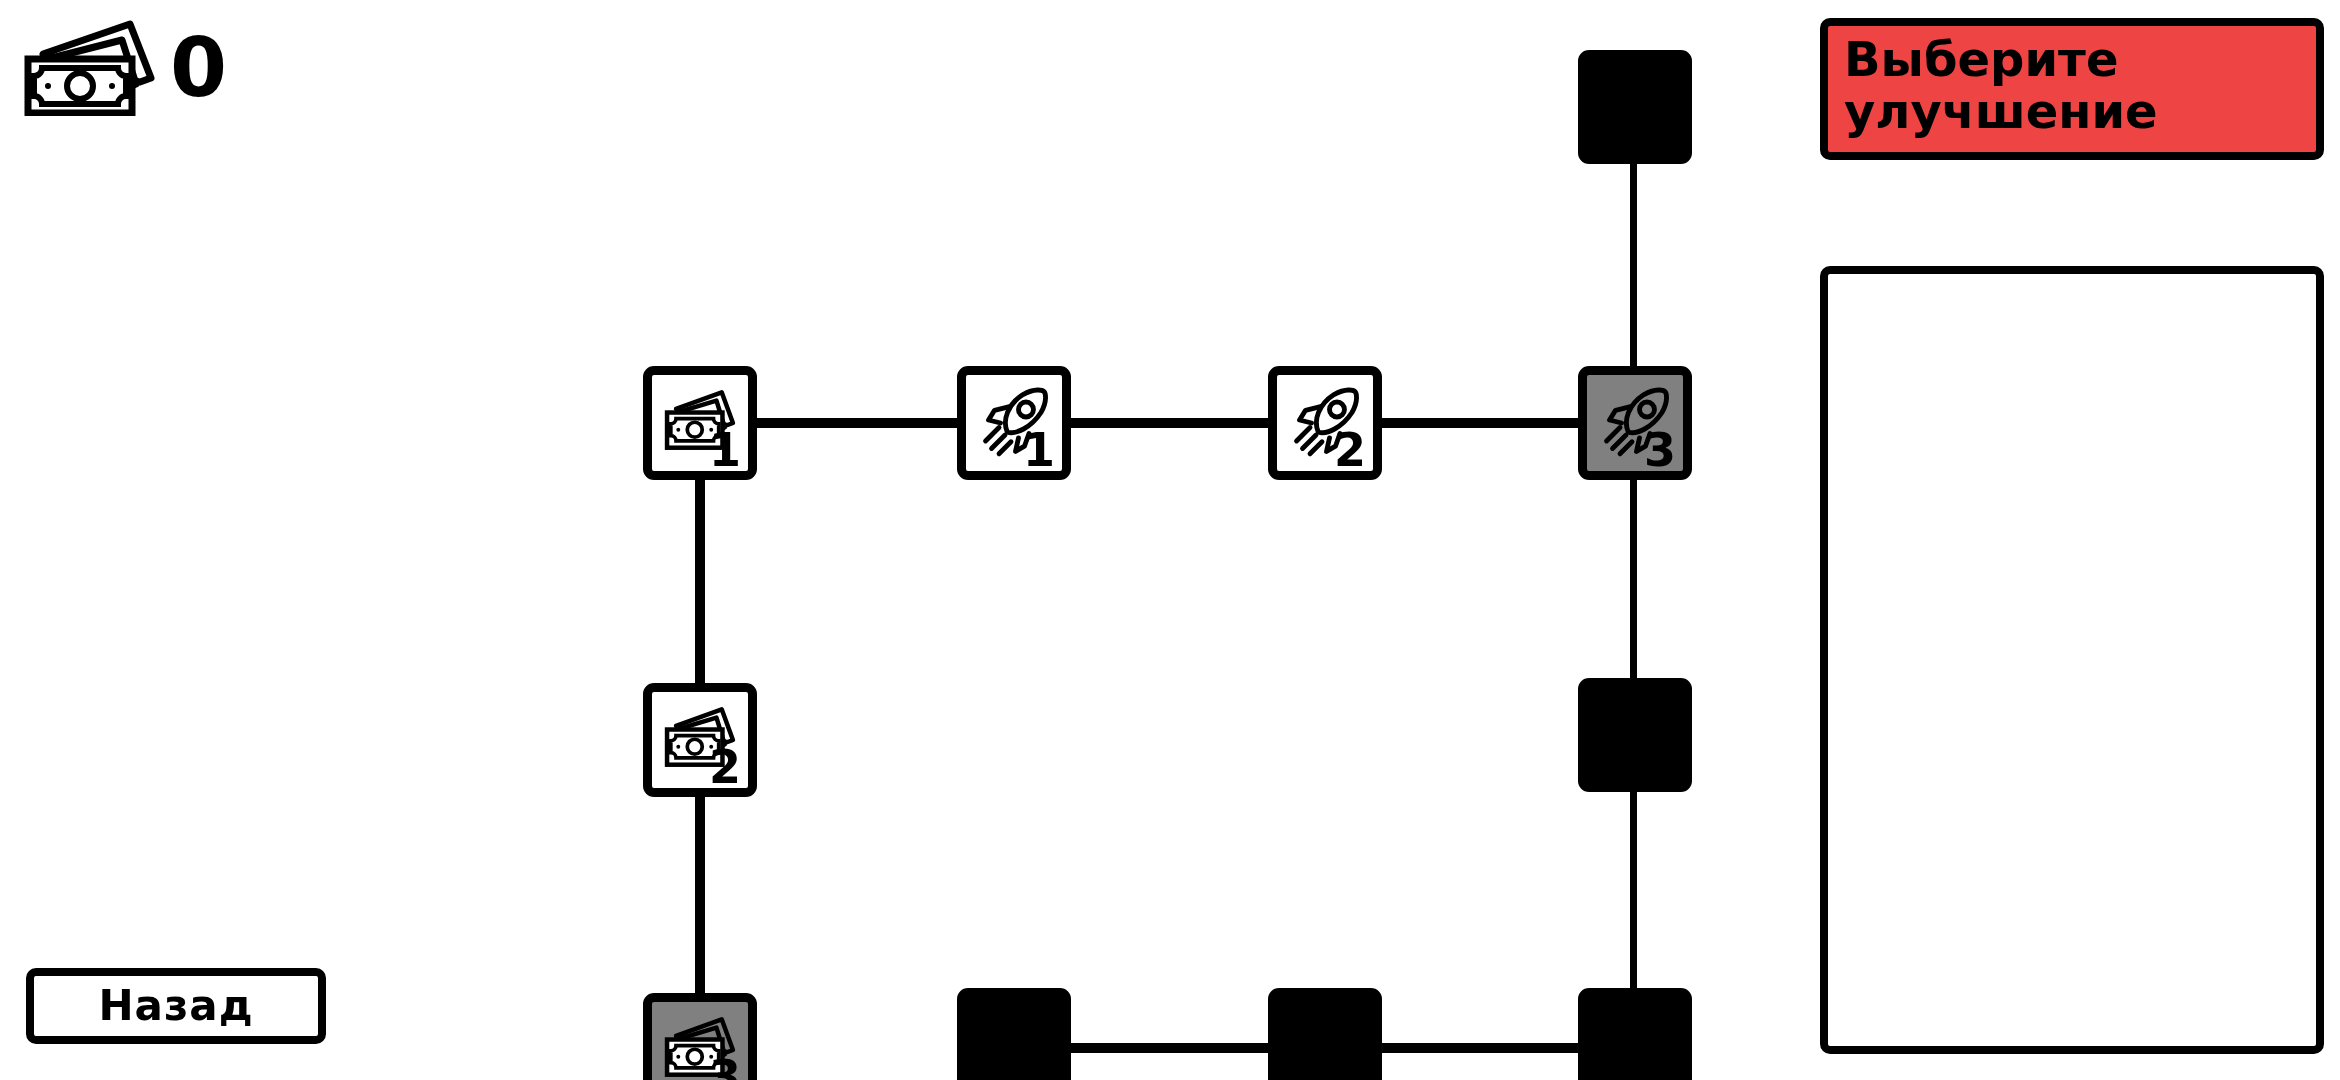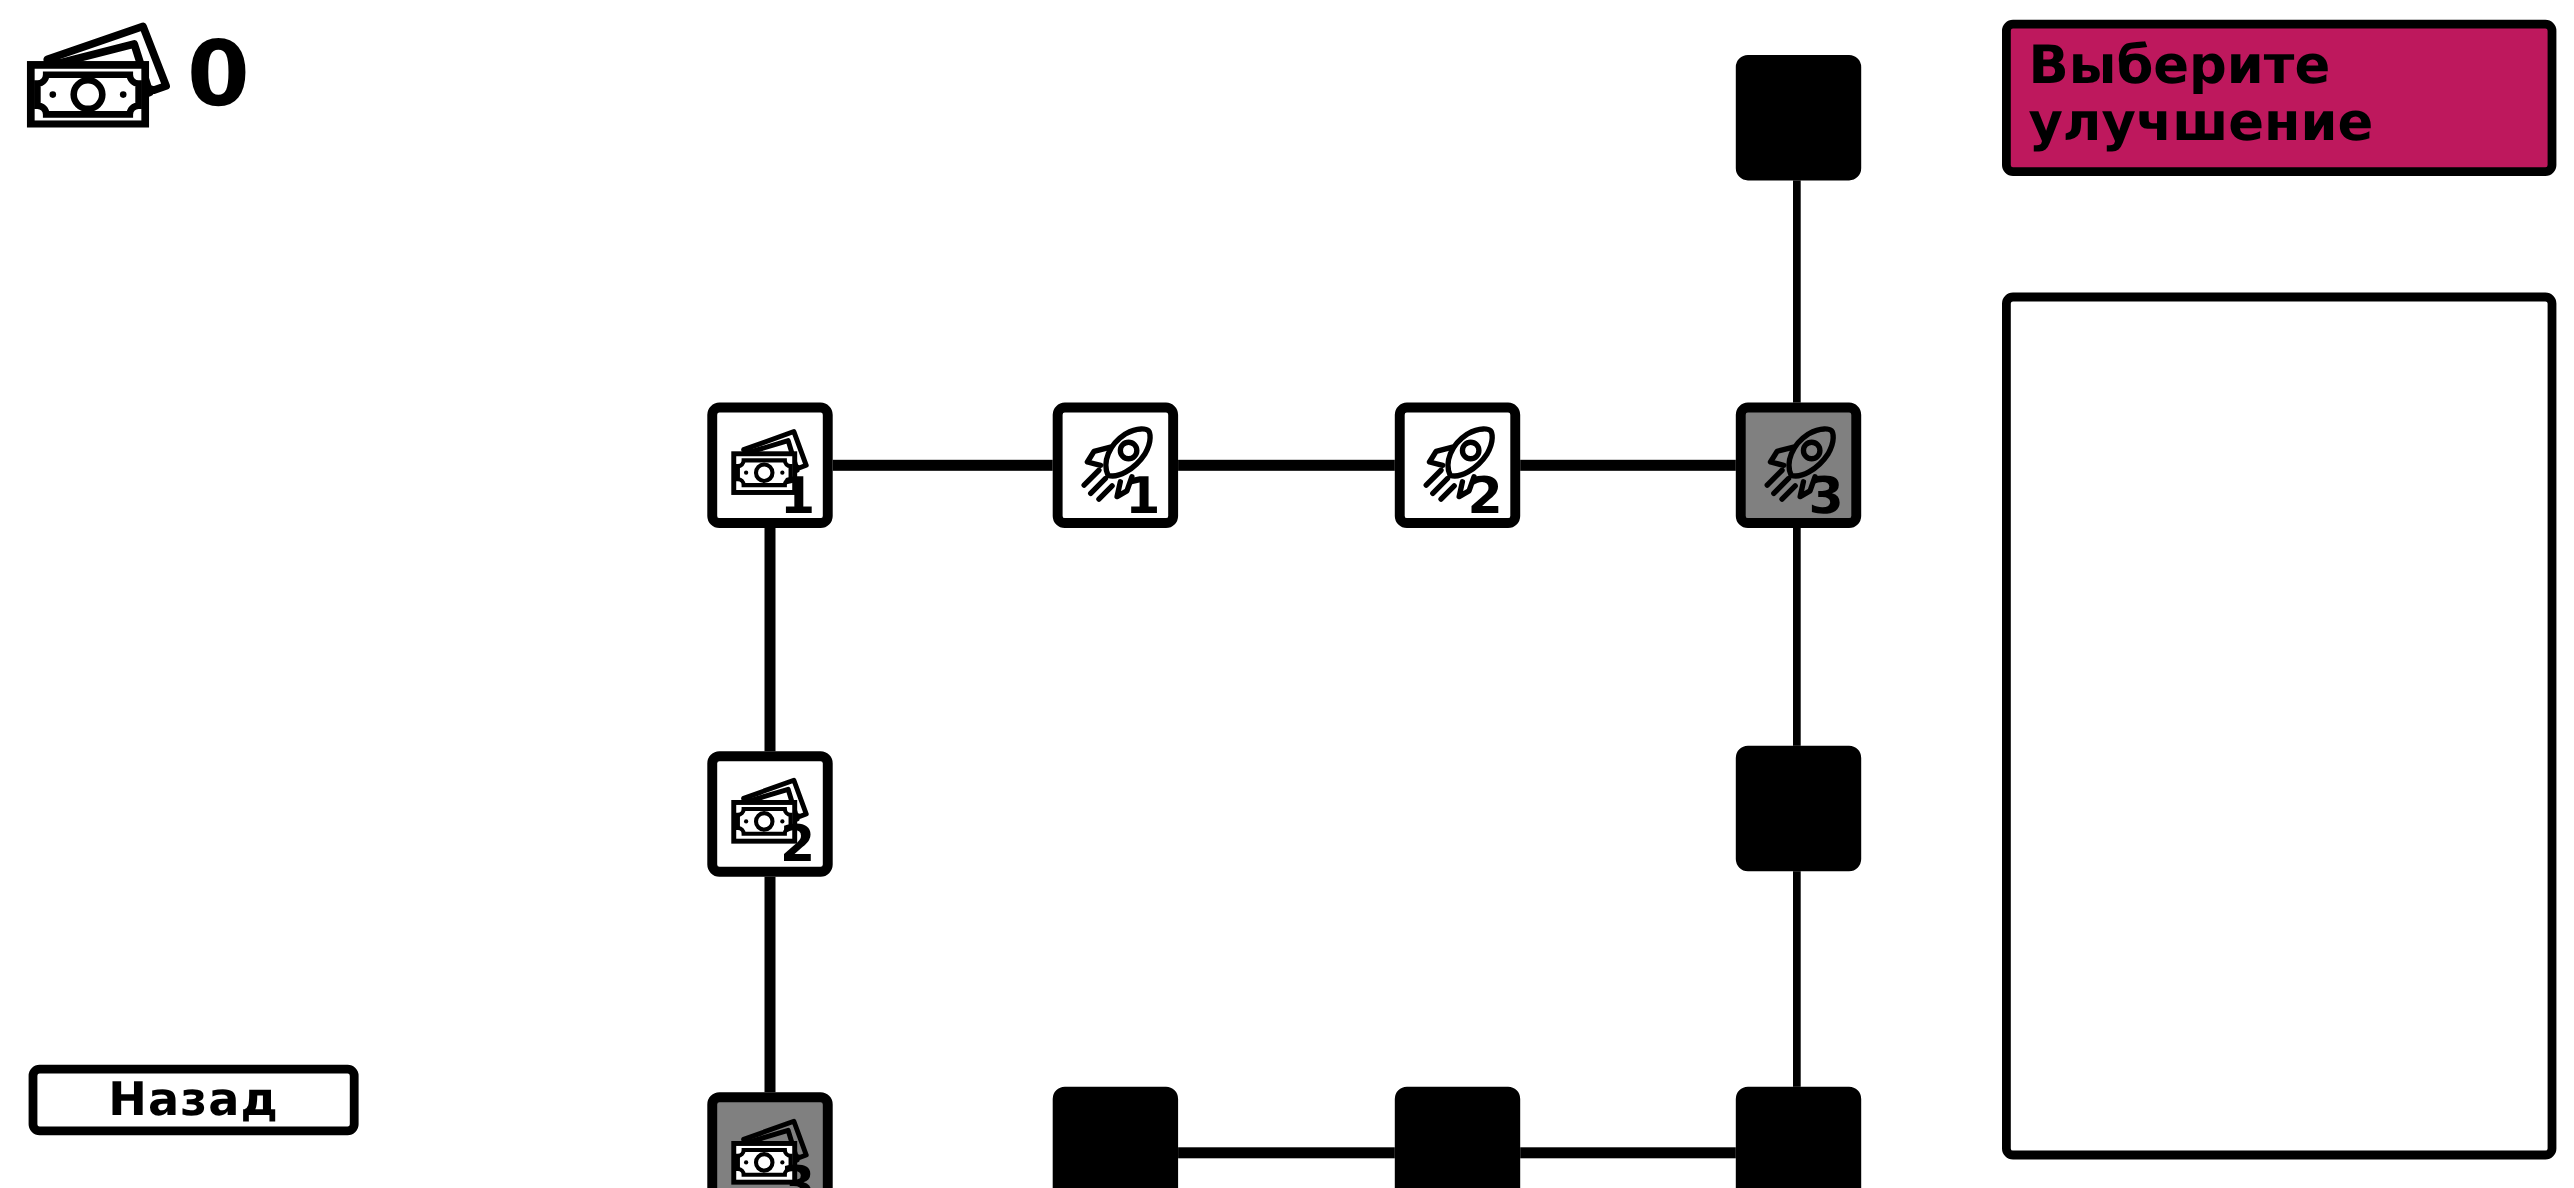--- a/index.html
+++ b/index.html
@@ -40,21 +40,21 @@
     margin-left: 2px;
     margin-top: 2px;
   }
 
   
   #back-button {
     position: absolute;
     left: 26px;
     top: 968px;
     width: 300px;
-    height: 64px;
+    height: 76px;
     box-sizing: border-box;
     border: 8px solid #000;
     border-radius: 10px;
     background: #fff;
     display: flex;
     align-items: center;
     justify-content: center;
     cursor: pointer;
     padding: 0;
     text-align: right;
@@ -121,21 +121,21 @@
     left: 1820px;
     top: 18px;
     width: 504px;
     height: 1036px;
   }
   #upgrade-panel-title {
     box-sizing: border-box;
     width: 100%;
     border: 8px solid #000;
     border-radius: 10px;
-    background: #be185d;
+    background: #ef4444;
     padding: 8px 16px 14px 16px;
   }
   #upgrade-panel-title .title-text {
     font-family: "DejaVu Sans", sans-serif;
     font-size: 48px;
     font-weight: bold;
     color: #000;
     line-height: 1.08;
     letter-spacing: 0px;
     display: block;

